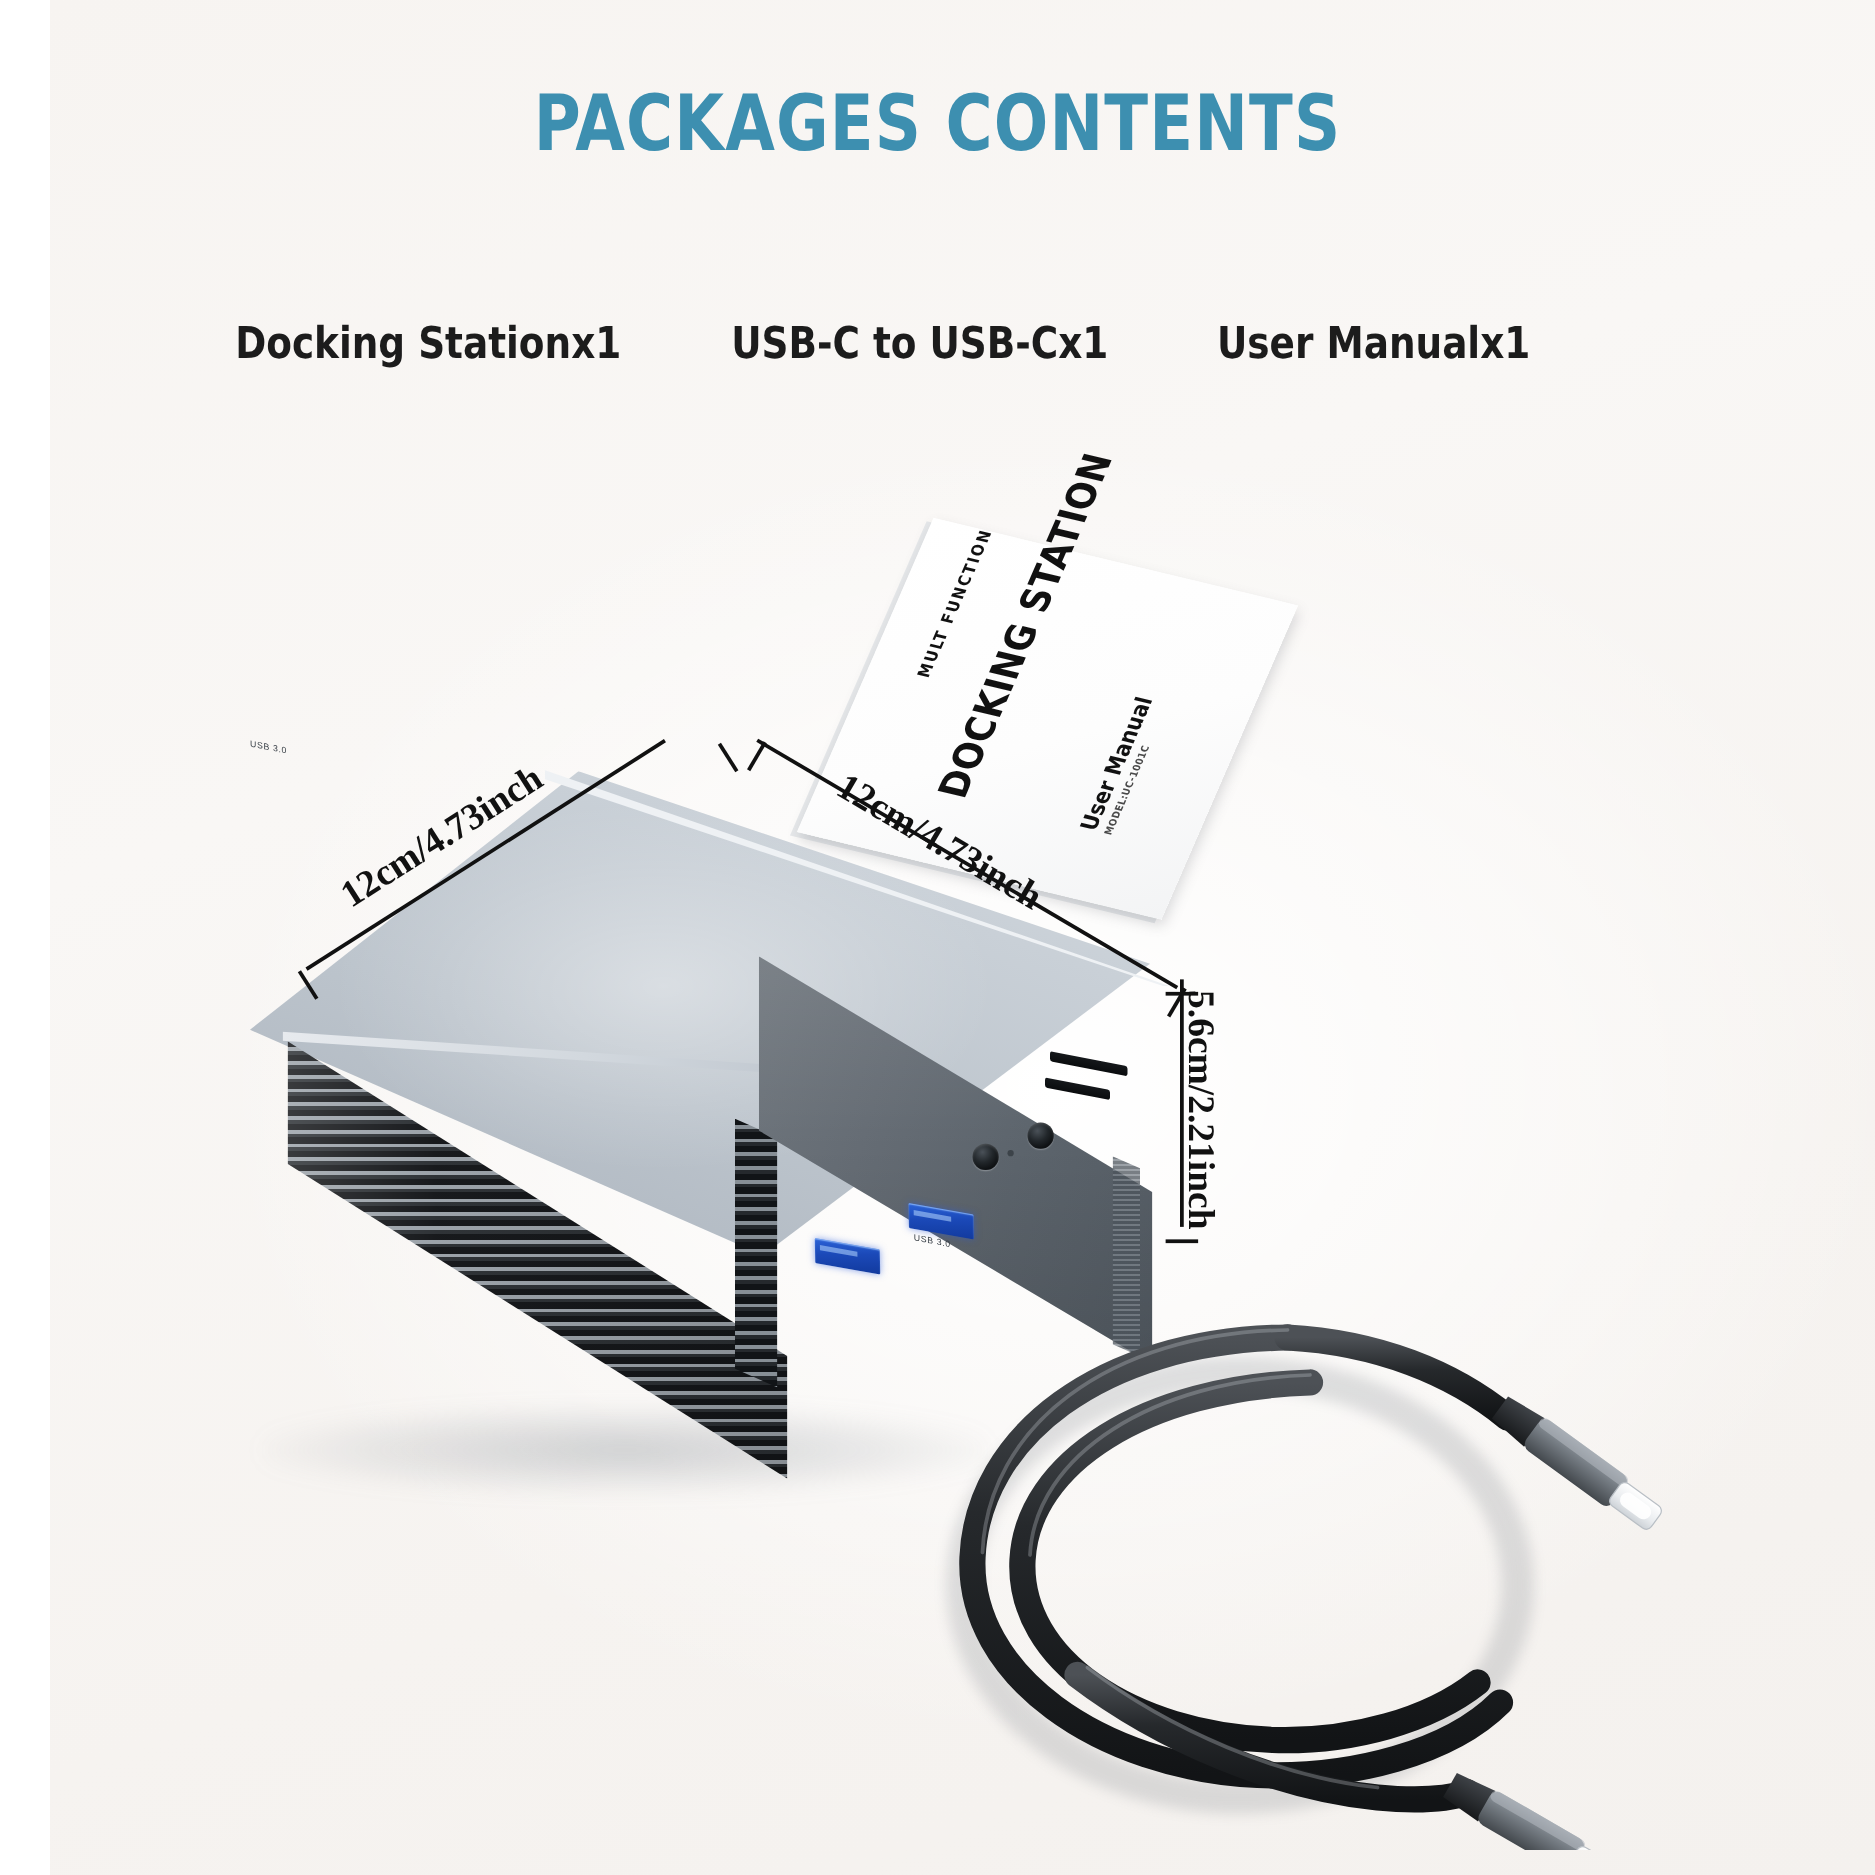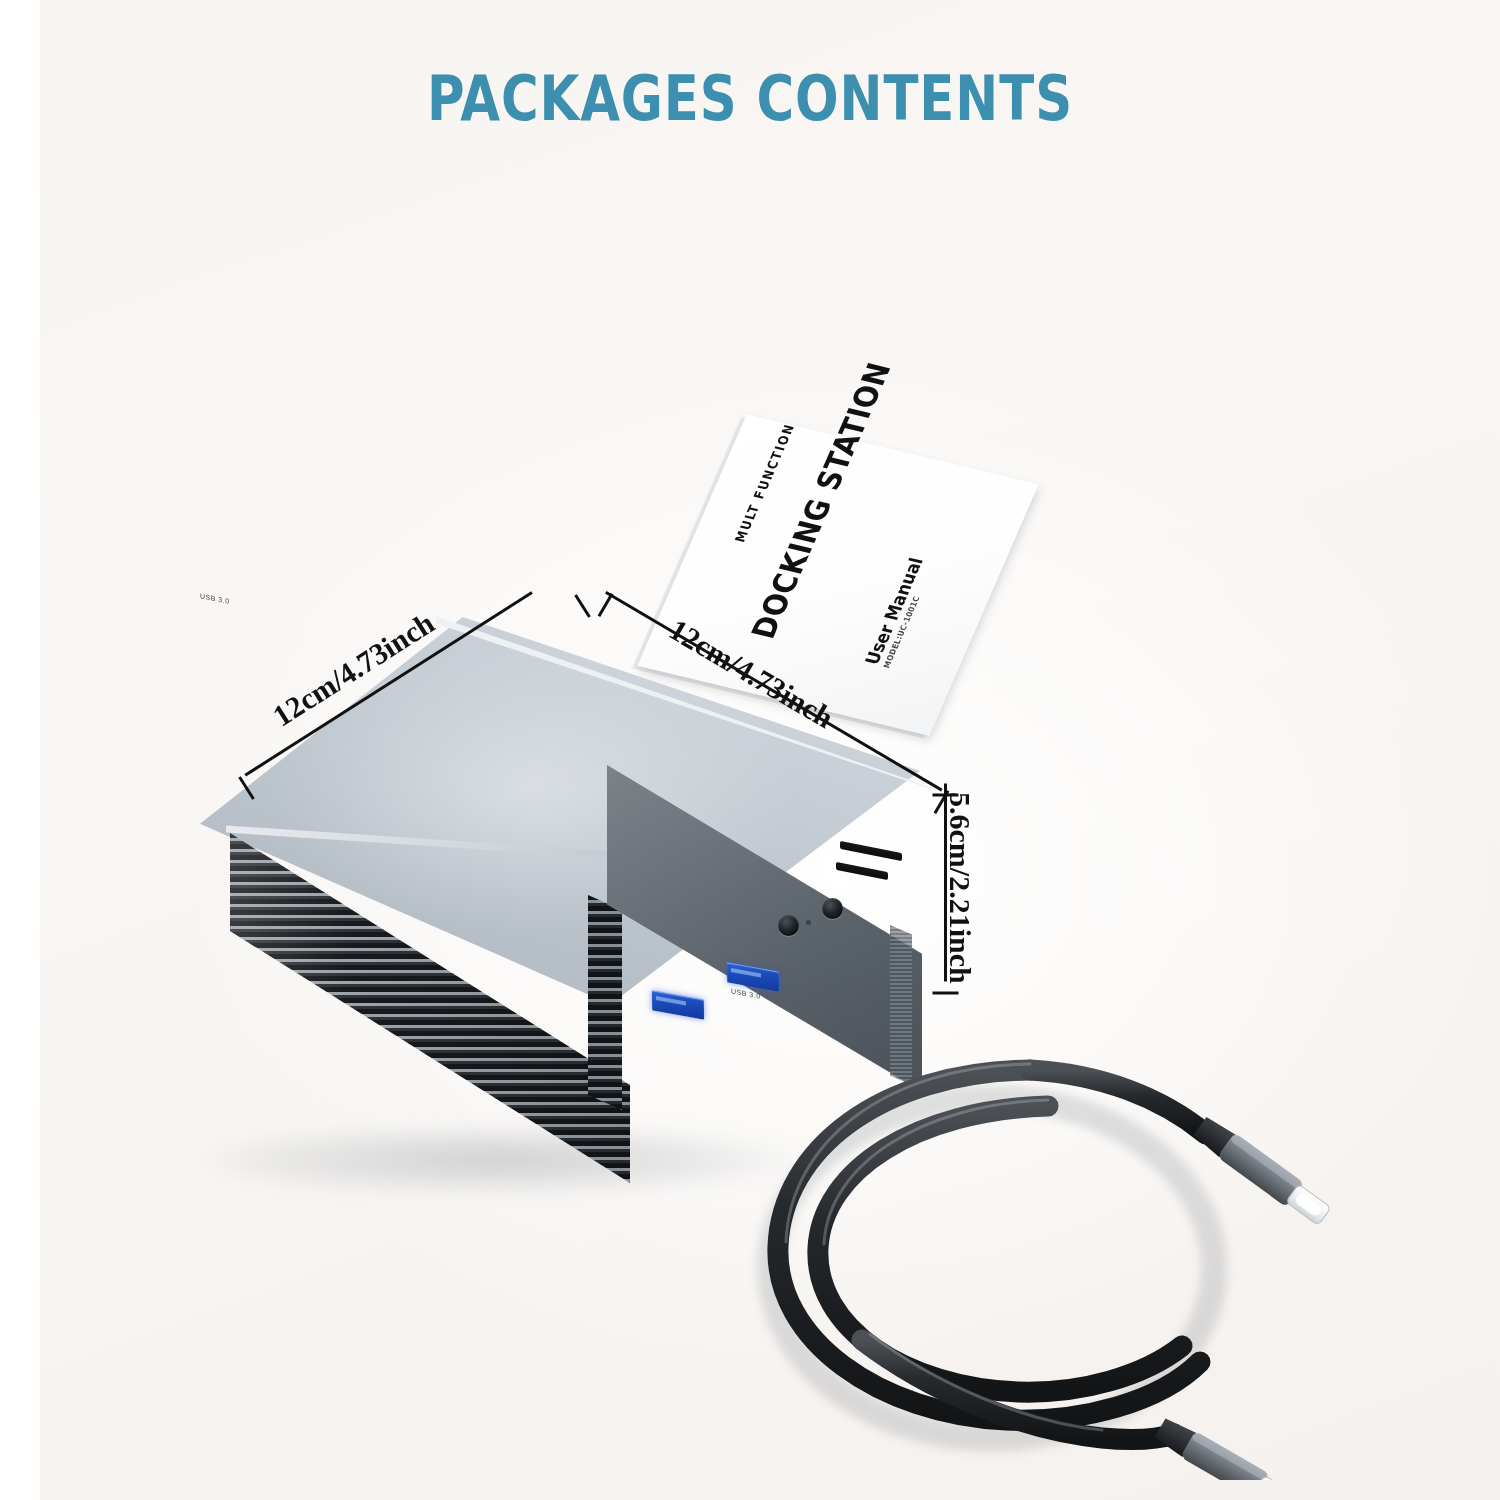--- a/index.html
+++ b/index.html
@@ -299,20 +299,25 @@
 </head>
 <body>
 
 <div id="page">
 
   <div class="left-white-strip"></div>
   <div class="bg-wash"></div>
 
   <div class="title nosel">PACKAGES CONTENTS</div>
 
+  <div class="items-row">
+    <div class="item-label nosel">Docking Stationx1</div>
+    <div class="item-label nosel">USB-C to USB-Cx1</div>
+    <div class="item-label nosel">User Manualx1</div>
+  </div>
 
   <div class="stage">
 
     <div class="manual">
       <div class="manual-edge"></div>
       <div class="manual-sheet"></div>
       <div class="manual-text mt-sub nosel">MULT FUNCTION</div>
       <div class="manual-text mt-main nosel">DOCKING STATION</div>
       <div class="manual-text mt-um nosel">User Manual</div>
       <div class="manual-text mt-model nosel">MODEL:UC-1001C</div>

